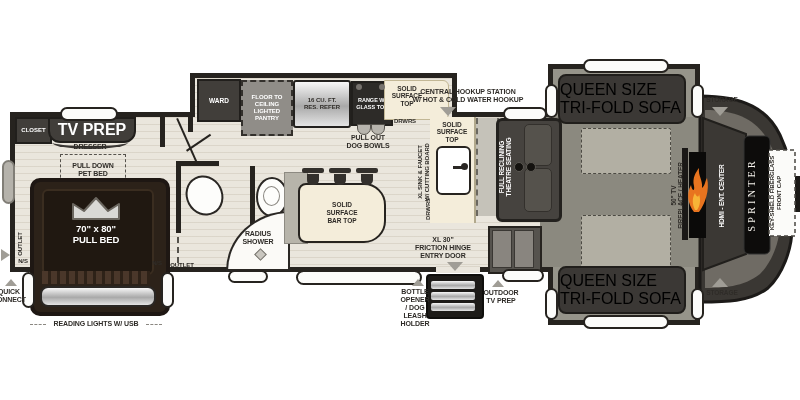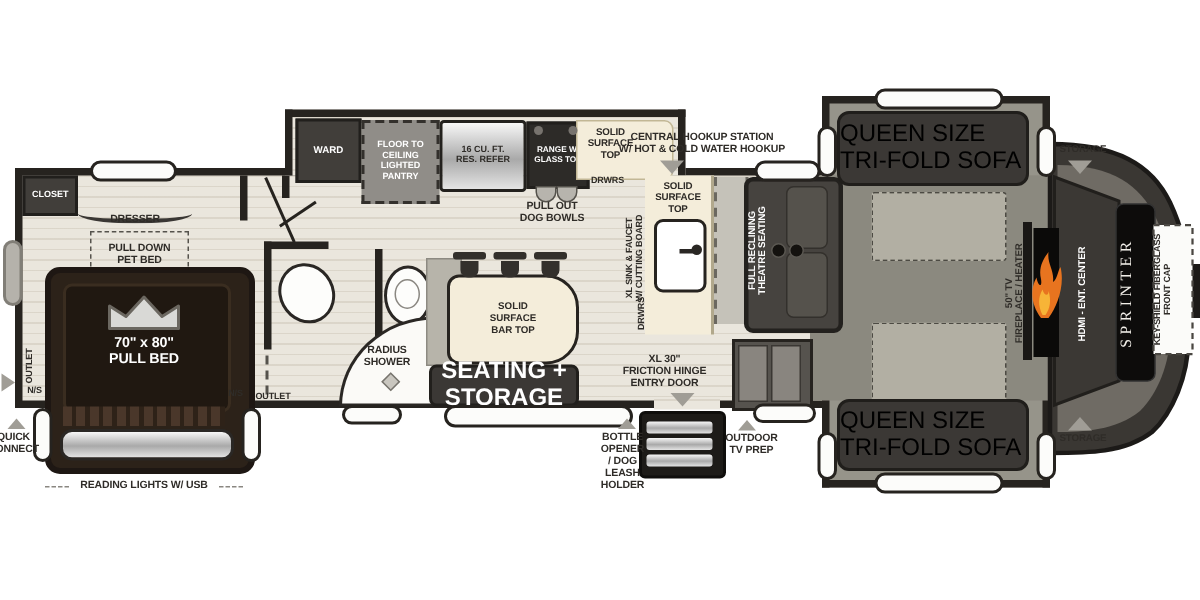--- a/index.html
+++ b/index.html
@@ -32,20 +32,23 @@
 <body>
 
 <div id="plan">
 
   <div class="abs wood" style="left:10px;top:112px;width:706px;height:150px;border:5px solid #26231f;z-index:0"></div>
   <div class="abs carpet" style="left:540px;top:117px;width:181px;height:150px;z-index:1"></div>
 
   <div class="dk" style="left:15px;top:117px;width:33px;height:23px">
     <span class="t s6">CLOSET</span>
   </div>
+  <div class="dk" style="left:48px;top:117px;width:84px;height:22px;border-radius:0 0 12px 12px">
+    <span class="t">TV PREP</span>
+  </div>
   <div class="abs" style="left:52px;top:136px;width:76px;height:10px;border-bottom:3px solid #3a3734;border-radius:0 0 50% 50%;z-index:3"></div>
   <div class="lbl" style="left:66px;top:143px;width:48px">DRESSER</div>
   <div class="lens" style="left:60px;top:107px;width:54px;height:10px"></div>
 
   <div class="abs dash" style="left:60px;top:154px;width:64px;height:32px;z-index:3"></div>
   <div class="lbl" style="left:60px;top:162px;width:66px">PULL DOWN
 PET BED</div>
 
   <div class="abs" style="left:30px;top:178px;width:132px;height:130px;background:#2c2219;border:4px solid #1e1713;border-radius:10px;z-index:3"></div>
   <div class="abs" style="left:42px;top:189px;width:108px;height:82px;background:#201811;border:2px solid #3a2d20;border-radius:6px;z-index:4"></div>
@@ -140,23 +143,20 @@
     <span class="t s65" style="font-weight:bold;color:#2f2c28;text-align:center;line-height:1.2;white-space:pre-line">SOLID
 SURFACE
 BAR TOP</span>
   </div>
   <div class="abs" style="left:302px;top:168px;width:22px;height:5px;background:#33302c;border-radius:2px;z-index:4"></div>
   <div class="abs" style="left:307px;top:174px;width:12px;height:11px;background:#33302c;border-radius:0 0 5px 5px;z-index:4"></div>
   <div class="abs" style="left:329px;top:168px;width:22px;height:5px;background:#33302c;border-radius:2px;z-index:4"></div>
   <div class="abs" style="left:334px;top:174px;width:12px;height:11px;background:#33302c;border-radius:0 0 5px 5px;z-index:4"></div>
   <div class="abs" style="left:356px;top:168px;width:22px;height:5px;background:#33302c;border-radius:2px;z-index:4"></div>
   <div class="abs" style="left:361px;top:174px;width:12px;height:11px;background:#33302c;border-radius:0 0 5px 5px;z-index:4"></div>
-  <div class="dk" style="left:286px;top:243px;width:96px;height:24px;background:#3b3835;border-radius:5px">
-    <span class="t">SEATING + STORAGE</span>
-  </div>
 
   <div class="lbl" style="left:404px;top:236px;width:78px">XL 30"
 FRICTION HINGE
 ENTRY DOOR</div>
   <div class="tri td" style="left:447px;top:262px"></div>
   <div class="abs wood" style="left:436px;top:266px;width:44px;height:7px;z-index:2"></div>
   <div class="abs" style="left:426px;top:274px;width:54px;height:41px;background:#1d1b18;border:2px solid #0f0e0c;border-radius:4px;z-index:3"></div>
   <div class="abs metal" style="left:431px;top:281px;width:44px;height:8px;border-radius:2px;z-index:4"></div>
   <div class="abs metal" style="left:431px;top:292px;width:44px;height:8px;border-radius:2px;z-index:4"></div>
   <div class="abs metal" style="left:431px;top:303px;width:44px;height:8px;border-radius:2px;z-index:4"></div>

